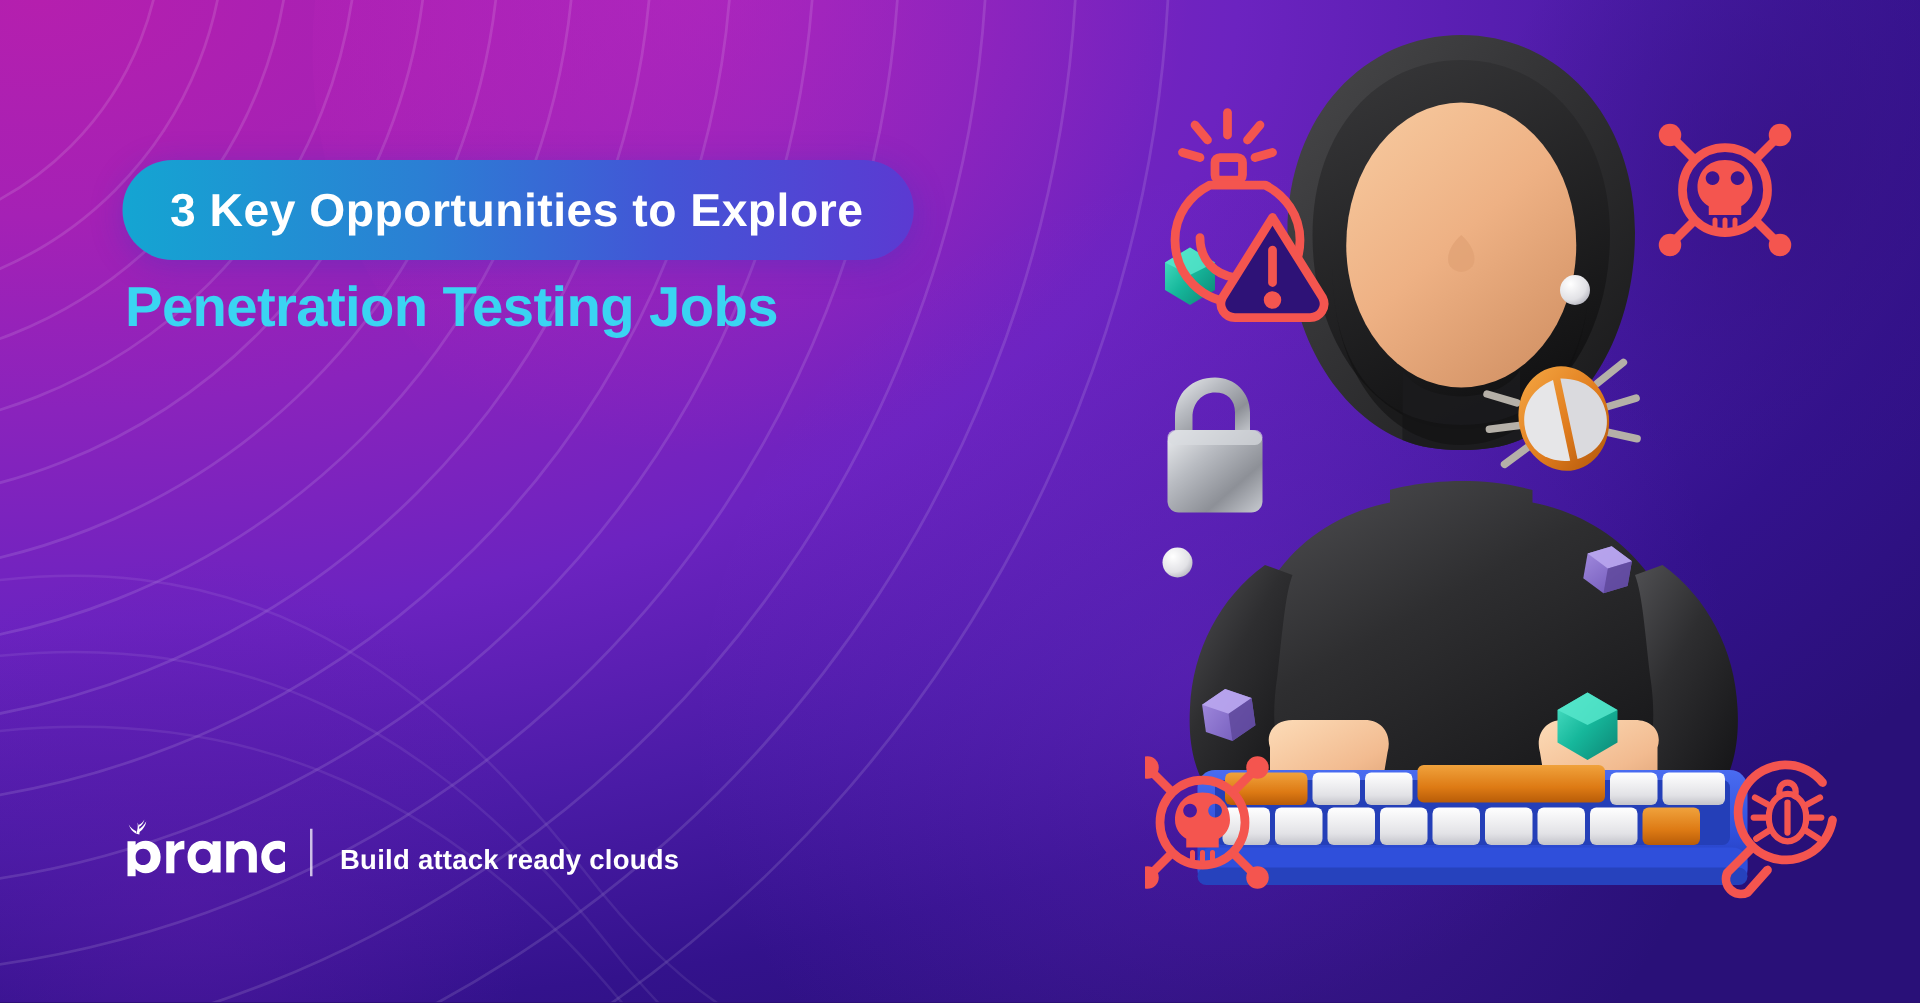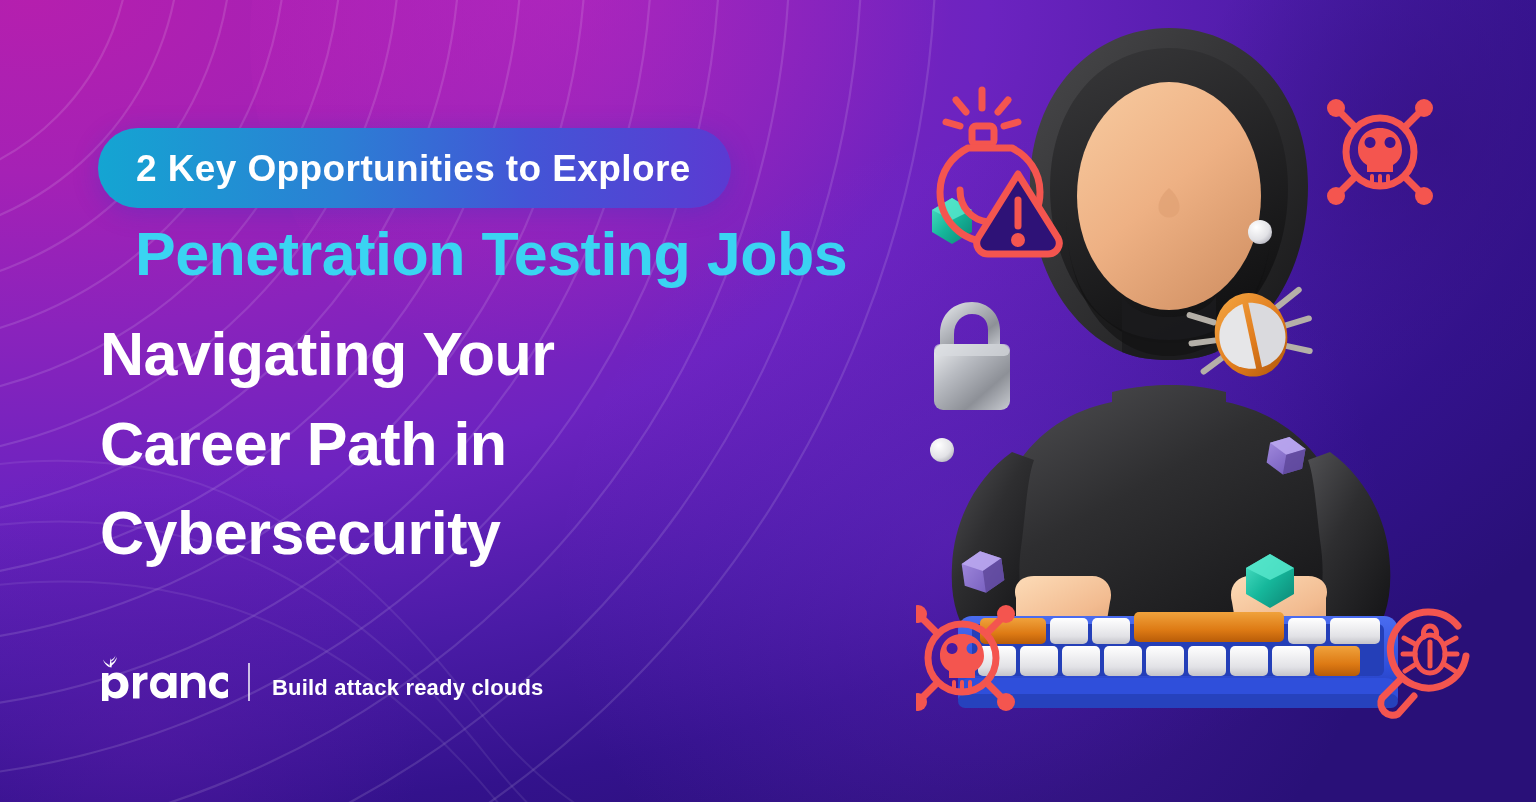--- a/index.html
+++ b/index.html
@@ -53,22 +53,22 @@
     background:linear-gradient(90deg,#14a5d2 0%, #2b7fd4 38%, #4355d6 68%, #5b3ad2 100%);
     box-shadow:0 4px 26px rgba(30,60,190,.28);
   }
   .pill-text{
     color:#ffffff; font-size:37px; font-weight:700; letter-spacing:.4px;
     white-space:nowrap; line-height:1;
   }
 
   .headline-cyan{
     position:absolute; left:2px; top:222px;
-    color:#3ad4f2; font-size:61px; font-weight:700;
-    letter-spacing:-0.5px; line-height:1.06; white-space:nowrap;margin-left:35px;
+    color:#3ad4f2; font-size:45px; font-weight:700;
+    letter-spacing:-0.5px; line-height:1.06; white-space:nowrap;
   }
   .headline-white{
     position:absolute; left:2px; top:310px;
     color:#ffffff; font-size:61px; font-weight:700;
     letter-spacing:-0.5px; line-height:1.47;
   }
   .headline-white span{ display:block; }
 
   
   .logo-row{
@@ -119,30 +119,25 @@
     <g fill="none" stroke="#ffffff" stroke-opacity="0.26" stroke-width="2">
       <path d="M -40 470 C 180 430, 330 520, 470 700 C 540 790, 600 830, 700 860"></path>
       <path d="M -40 530 C 190 492, 350 582, 490 760 C 560 848, 620 886, 720 916"></path>
       <path d="M -40 590 C 200 552, 372 642, 512 820"></path>
     </g>
   </svg>
 
   <div class="content">
 
     <div class="pill">
-      <div class="pill-text">2 Key Opportunities to Explore</div>
+      <div class="pill-text">3 Key Opportunities to Explore</div>
     </div>
 
     <div class="headline-cyan">Penetration Testing Jobs</div>
 
-    <div class="headline-white">
-      <span>Navigating Your</span>
-      <span>Career Path in</span>
-      <span>Cybersecurity</span>
-    </div>
 
     <div class="logo-row">
 
       <svg class="logo-mark" width="130" height="46" viewBox="0 0 260 92" aria-hidden="true">
 
         <g fill="#ffffff">
           <path d="M22 24 C24 18, 25 12, 24 6 C27 12, 28 18, 27 25 Z"></path>
           <path d="M25 18 C31 14, 35 10, 38 4 C37 12, 32 18, 26 22 Z"></path>
           <path d="M22 20 C17 17, 13 14, 10 9 C12 16, 17 21, 22 24 Z"></path>
           <path d="M26 10 C30 8, 33 5, 35 1 C34 6, 31 10, 27 13 Z"></path>

